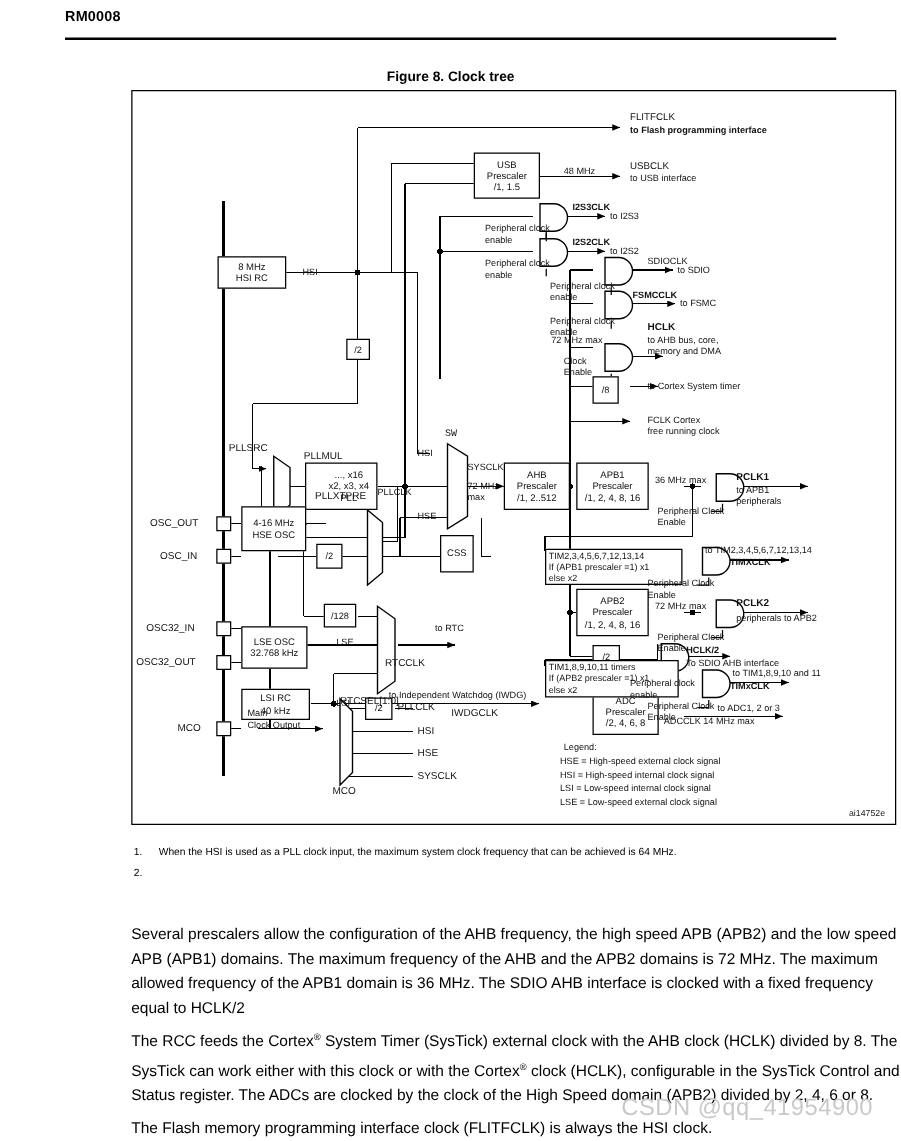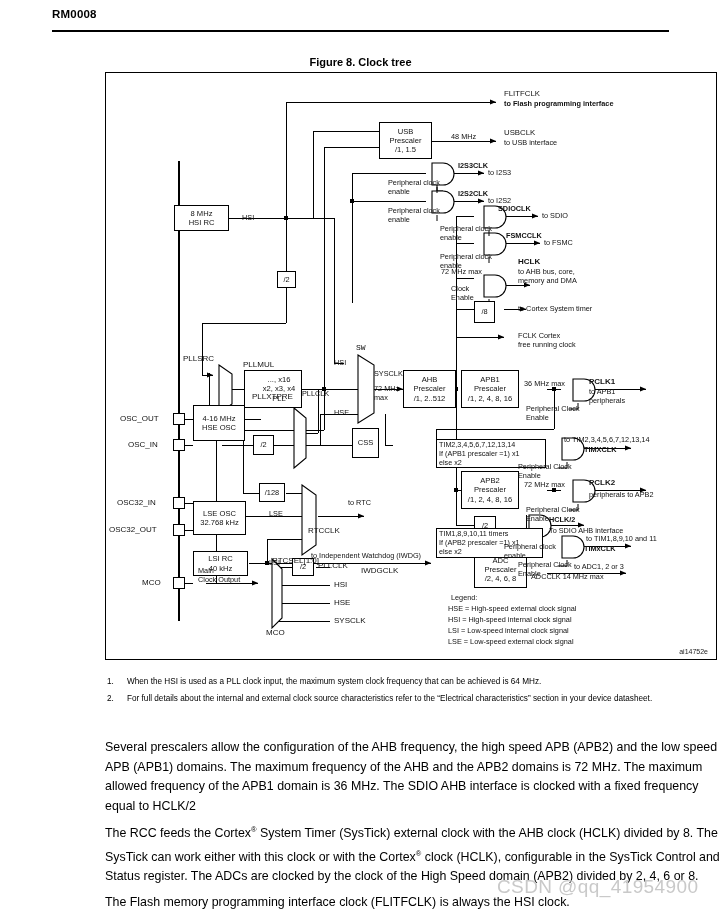--- a/index.html
+++ b/index.html
@@ -373,21 +373,21 @@
   <div class="t" style="left:398px;top:17px;font-size:7.8px;">FLITFCLK</div>
   <div class="t" style="left:398px;top:27px;font-weight:bold;">to Flash programming interface</div>
   <div class="t" style="left:398px;top:56px;font-size:7.8px;">USBCLK</div>
   <div class="t" style="left:398px;top:66px;">to USB interface</div>
   <div class="t" style="left:345px;top:60px;">48 MHz</div>
 
   <div class="t" style="left:352px;top:89px;font-weight:bold;">I2S3CLK</div>
   <div class="t" style="left:382px;top:96px;">to I2S3</div>
   <div class="t" style="left:352px;top:117px;font-weight:bold;">I2S2CLK</div>
   <div class="t" style="left:382px;top:124px;">to I2S2</div>
-  <div class="t" style="left:392px;top:132px;font-weight:bold;">SDIOCLK</div>
+  <div class="t" style="left:412px;top:132px;font-weight:normal;">SDIOCLK</div>
   <div class="t" style="left:436px;top:139px;">to SDIO</div>
   <div class="t" style="left:400px;top:159px;font-weight:bold;">FSMCCLK</div>
   <div class="t" style="left:438px;top:166px;">to FSMC</div>
 
   <div class="t" style="left:282px;top:106px;white-space:pre-line">Peripheral clock
 enable</div>
   <div class="t" style="left:282px;top:134px;white-space:pre-line">Peripheral clock
 enable</div>
   <div class="t" style="left:334px;top:152px;white-space:pre-line">Peripheral clock
 enable</div>
@@ -476,21 +476,20 @@
   <div id="fig-id">ai14752e</div>
 </div>
 
 <div id="notes">
   <div class="note">
     <span class="num">1.</span>
     <span>When the HSI is used as a PLL clock input, the maximum system clock frequency that can be achieved is 64 MHz.</span>
   </div>
   <div class="note">
     <span class="num">2.</span>
-    <span>For full details about the internal and external clock source characteristics refer to the “Electrical characteristics” section in your device datasheet.</span>
   </div>
 </div>
 
 <div class="para" style="top:738px;">Several prescalers allow the configuration of the AHB frequency, the high speed APB (APB2) and the low speed APB (APB1) domains. The maximum frequency of the AHB and the APB2 domains is 72 MHz. The maximum allowed frequency of the APB1 domain is 36 MHz. The SDIO AHB interface is clocked with a fixed frequency equal to HCLK/2</div>
 
 <div class="para" style="top:820px;">
   <span>The RCC feeds the Cortex</span><span class="sup">®</span><span> System Timer (SysTick) external clock with the AHB clock (HCLK) divided by 8. The SysTick can work either with this clock or with the Cortex</span><span class="sup">®</span><span> clock (HCLK), configurable in the SysTick Control and Status register. The ADCs are clocked by the clock of the High Speed domain (APB2) divided by 2, 4, 6 or 8.</span>
 </div>
 
 <div class="para" style="top:893px;">The Flash memory programming interface clock (FLITFCLK) is always the HSI clock.</div>

